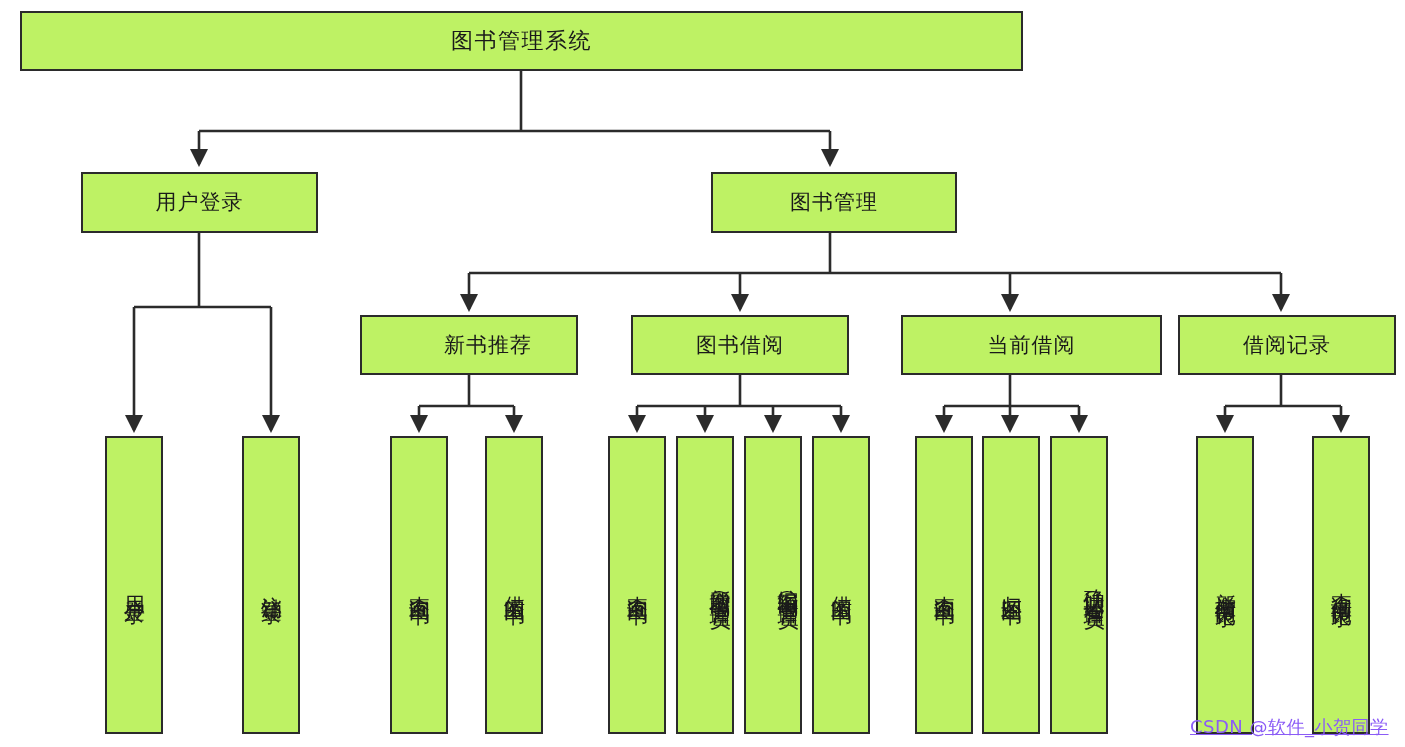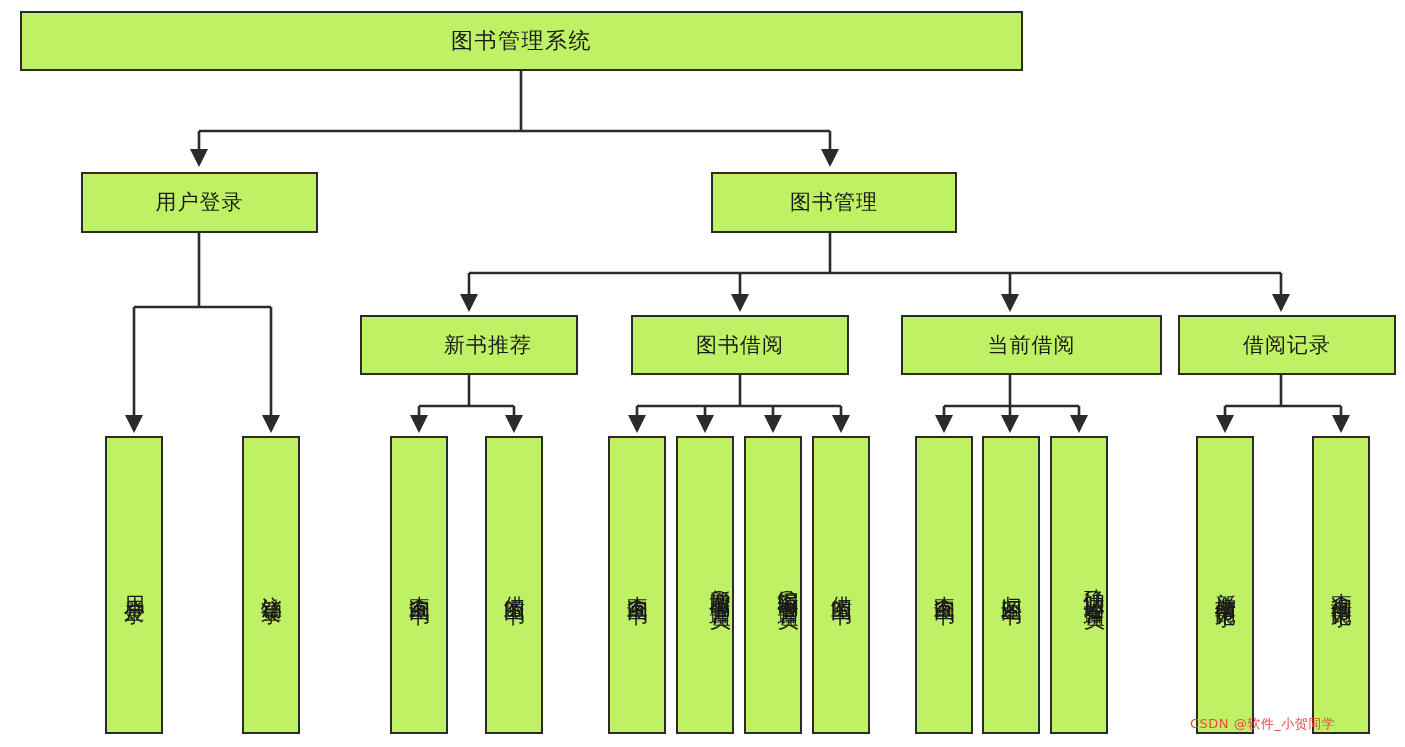--- a/index.html
+++ b/index.html
@@ -57,25 +57,26 @@
     justify-content: center;
   }
   .node.vert.top-align {
     align-items: flex-start;
   }
   .node.vert .vtext {
     display: block;
   }
   .watermark {
     position: absolute;
-    font-size: 13px;
-    color: #ef4444;
+    font-size: 18px;
+    color: #8b5cf6;
     letter-spacing: 0.5px;
     white-space: nowrap;
     font-family: "DejaVu Sans", "Liberation Sans", sans-serif;
+    text-decoration: underline;
   }
 </style>
 </head>
 <body>
 
 <div id="canvas">
 
   <svg id="wires" viewBox="0 0 1405 747" width="1405" height="747" xmlns="http://www.w3.org/2000/svg">
     <defs>
       <marker id="arrow" viewBox="0 0 12 12" refX="10" refY="6" markerWidth="7" markerHeight="7" orient="auto-start-reverse">

